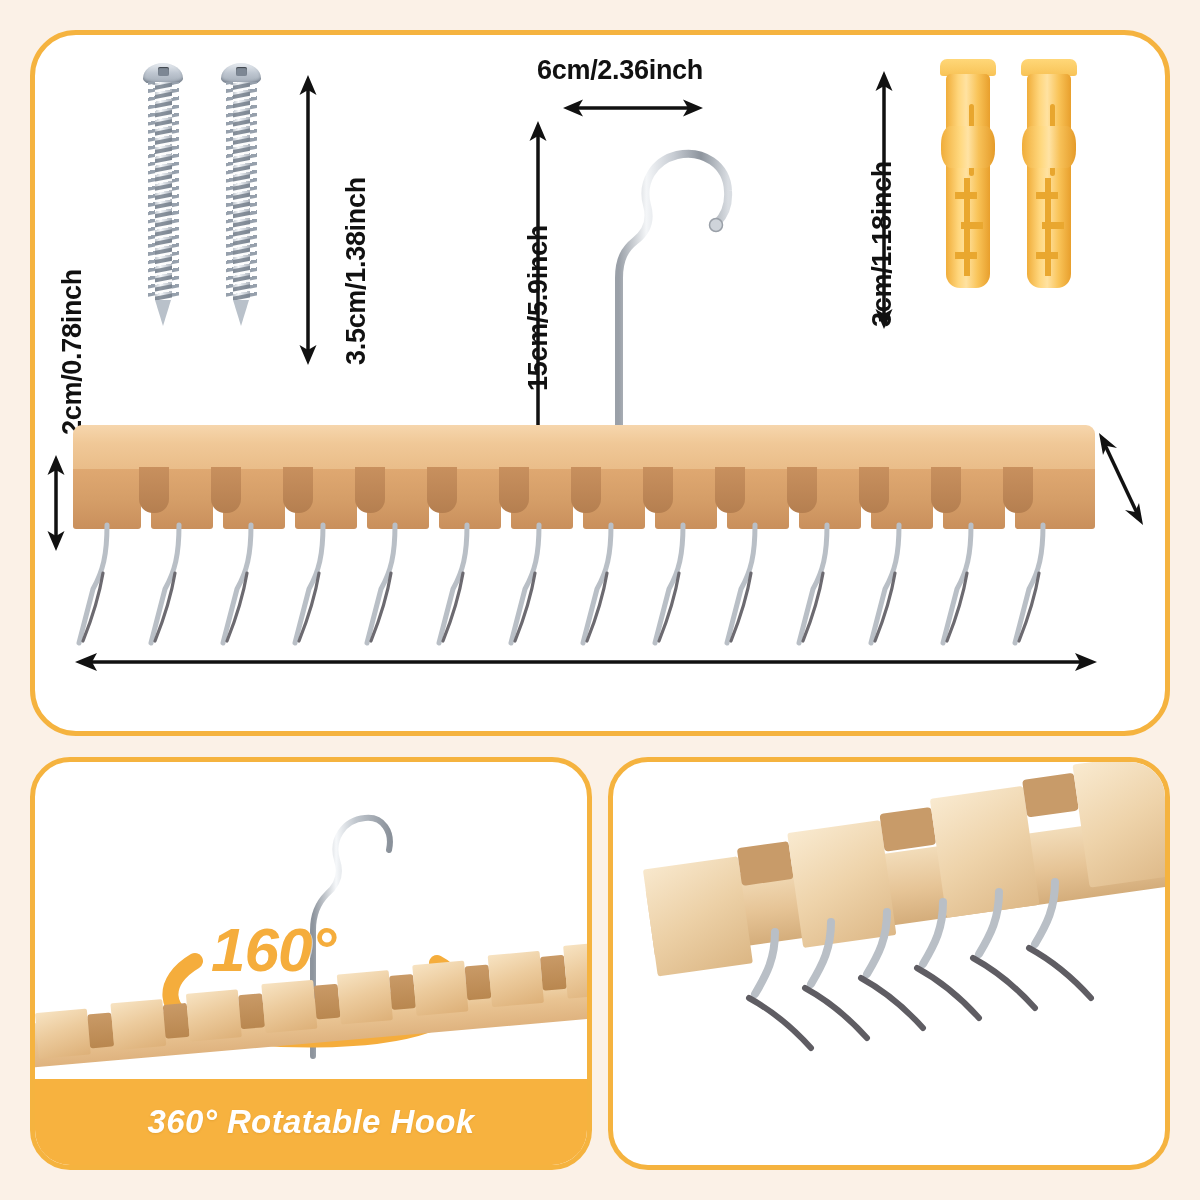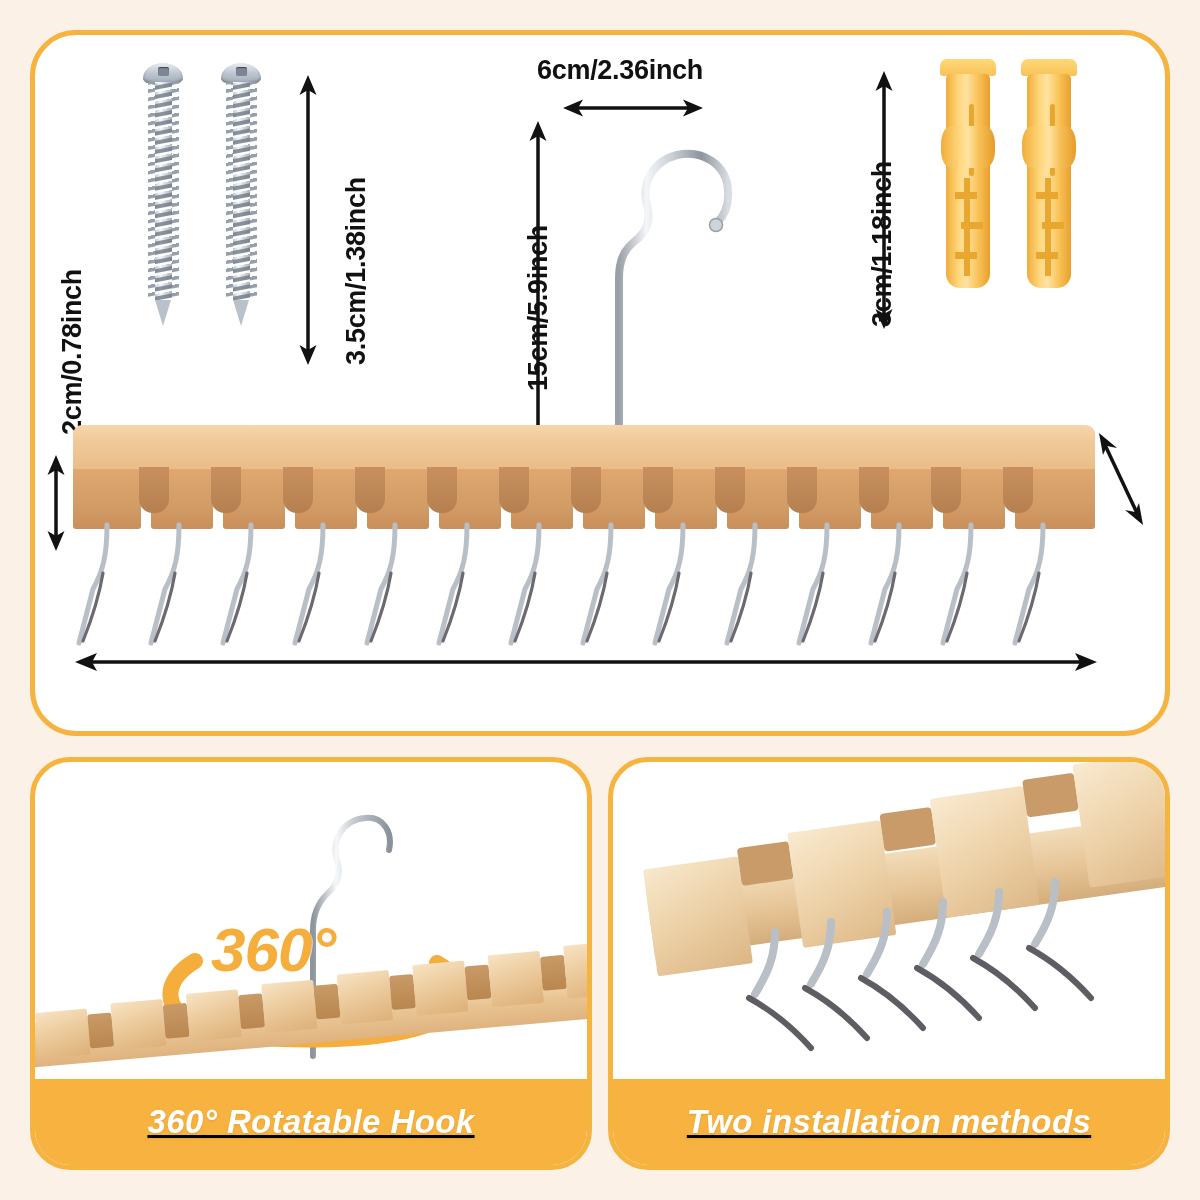--- a/index.html
+++ b/index.html
@@ -27,21 +27,21 @@
     border-radius: 40px;
     overflow: hidden;
   }
   .panel-bl { left: 30px;  width: 562px; }
   .panel-br { left: 608px; width: 562px; }
 
   .caption-bar {
     position: absolute;
     left: 0; right: 0; bottom: 0; height: 86px;
     background: #f7b23f;
-    display: flex; align-items: center; justify-content: center; text-decoration: underline;
+    display: flex; align-items: center; justify-content: center;
   }
   .caption-text {
     color: #ffffff;
     font-size: 33px;
     font-weight: bold;
     font-style: italic;
     letter-spacing: .4px;
     text-shadow: 0 1px 2px rgba(180,120,20,.25);
   }
 
@@ -399,21 +399,21 @@
                  C74,60 86,40 108,38 C126,36 136,52 132,70" fill="none" stroke="url(#chrome2)" stroke-width="6" stroke-linecap="round"></path>
       </svg>
     </div>
 
     <div class="arrow" style="left:120px; top:155px;">
       <svg width="320" height="130" viewBox="0 0 320 130">
         <path d="M40,44 C6,64 6,96 48,110 C100,127 218,127 272,108 C312,94 312,62 282,46" fill="none" stroke="#f5ad3c" stroke-width="16" stroke-linecap="round"></path>
         <polygon points="172,108 132,86 132,130" fill="#f5ad3c"></polygon>
       </svg>
     </div>
-    <div class="badge360" style="left:176px; top:152px;">360°</div>
+    <div class="badge360" style="left:176px; top:152px;">160°</div>
 
     <div class="persp-rail" style="left:-10px; top:262px; width:600px; height:44px;
          transform: rotate(-5deg); transform-origin: 0 0;
          border-radius:6px;"></div>
     <div style="position:absolute; left:-10px; top:252px; width:600px; height:66px;
          transform: rotate(-5deg); transform-origin: 0 0;">
       <div class="persp-block" style="left:10px;  top:0px;  width:52px; height:46px;"></div>
       <div class="persp-gap" style="left:62px;  top:6px;  width:24px; height:34px;"></div>
       <div class="persp-block" style="left:86px;  top:-3px; width:52px; height:47px;"></div>
       <div class="persp-gap" style="left:138px; top:3px;  width:24px; height:34px;"></div>
@@ -482,18 +482,15 @@
           <path d="M0,88 C22,100 44,118 62,138"></path>
           <path d="M56,78 C78,90 100,108 118,128"></path>
           <path d="M112,68 C134,80 156,98 174,118"></path>
           <path d="M168,58 C190,70 212,88 230,108"></path>
           <path d="M224,48 C246,60 268,78 286,98"></path>
           <path d="M280,38 C302,50 324,68 342,88"></path>
         </g>
       </svg>
     </div>
 
-    <div class="caption-bar">
-      <span class="caption-text">Two installation methods</span>
-    </div>
   </div>
 
 </div>
 
 </body></html>

